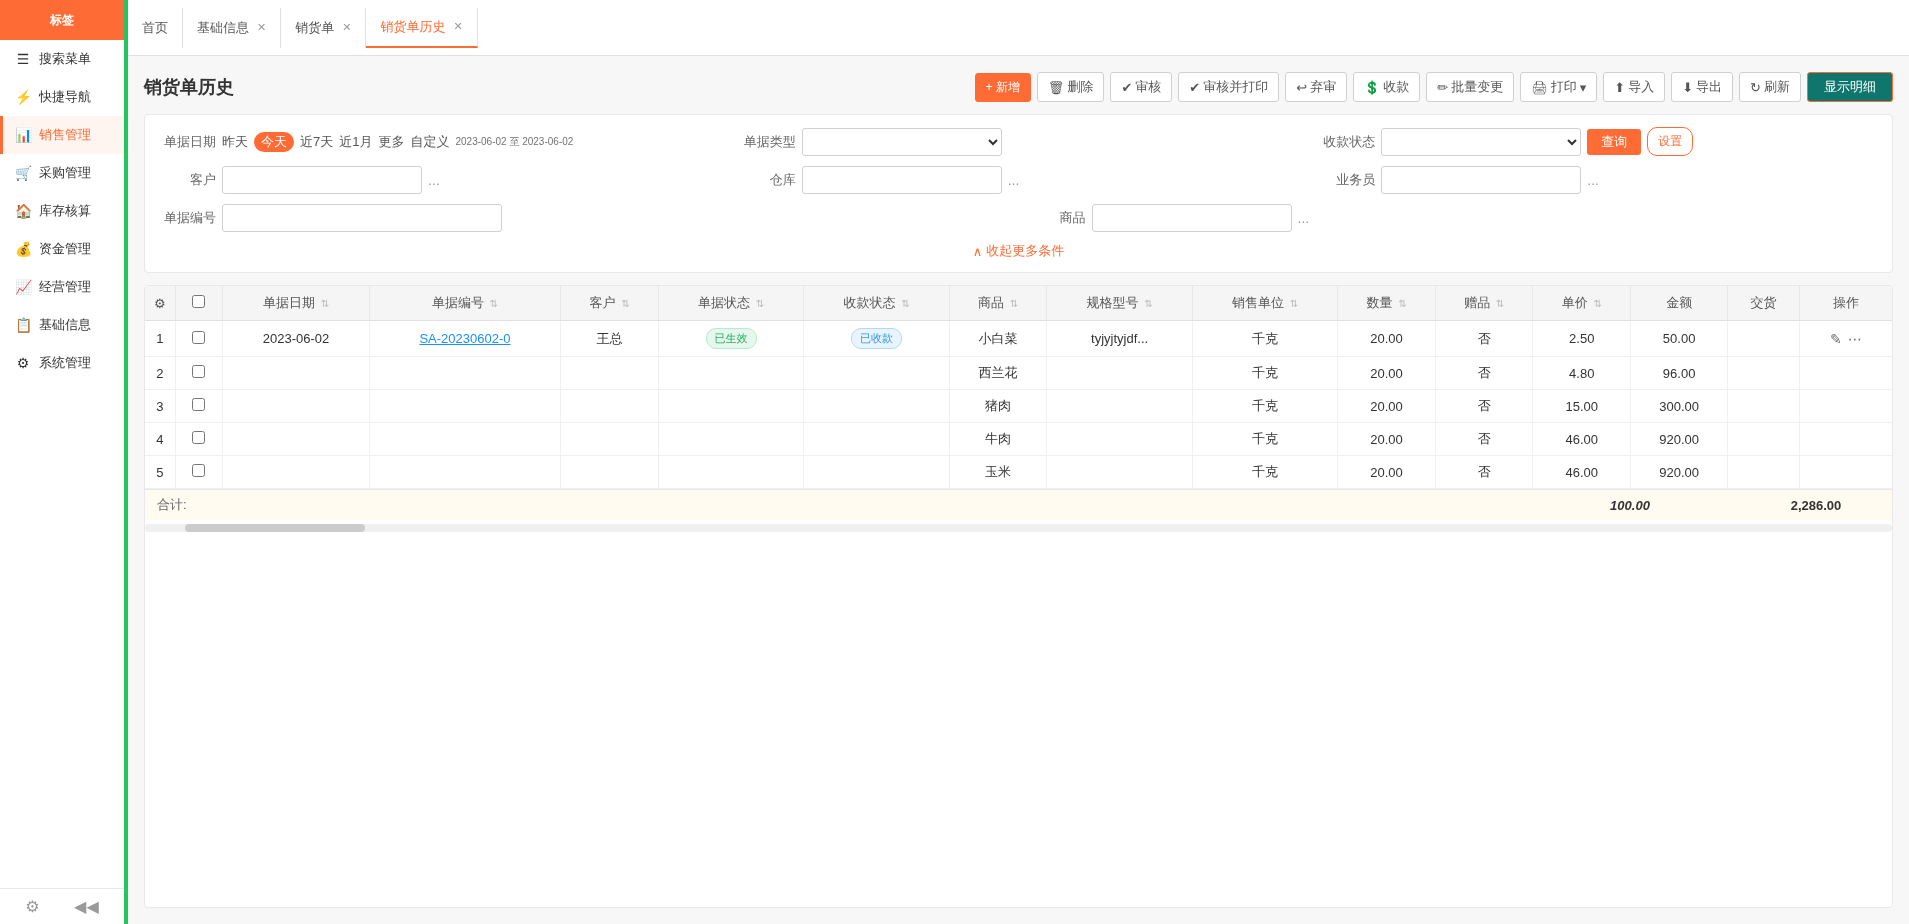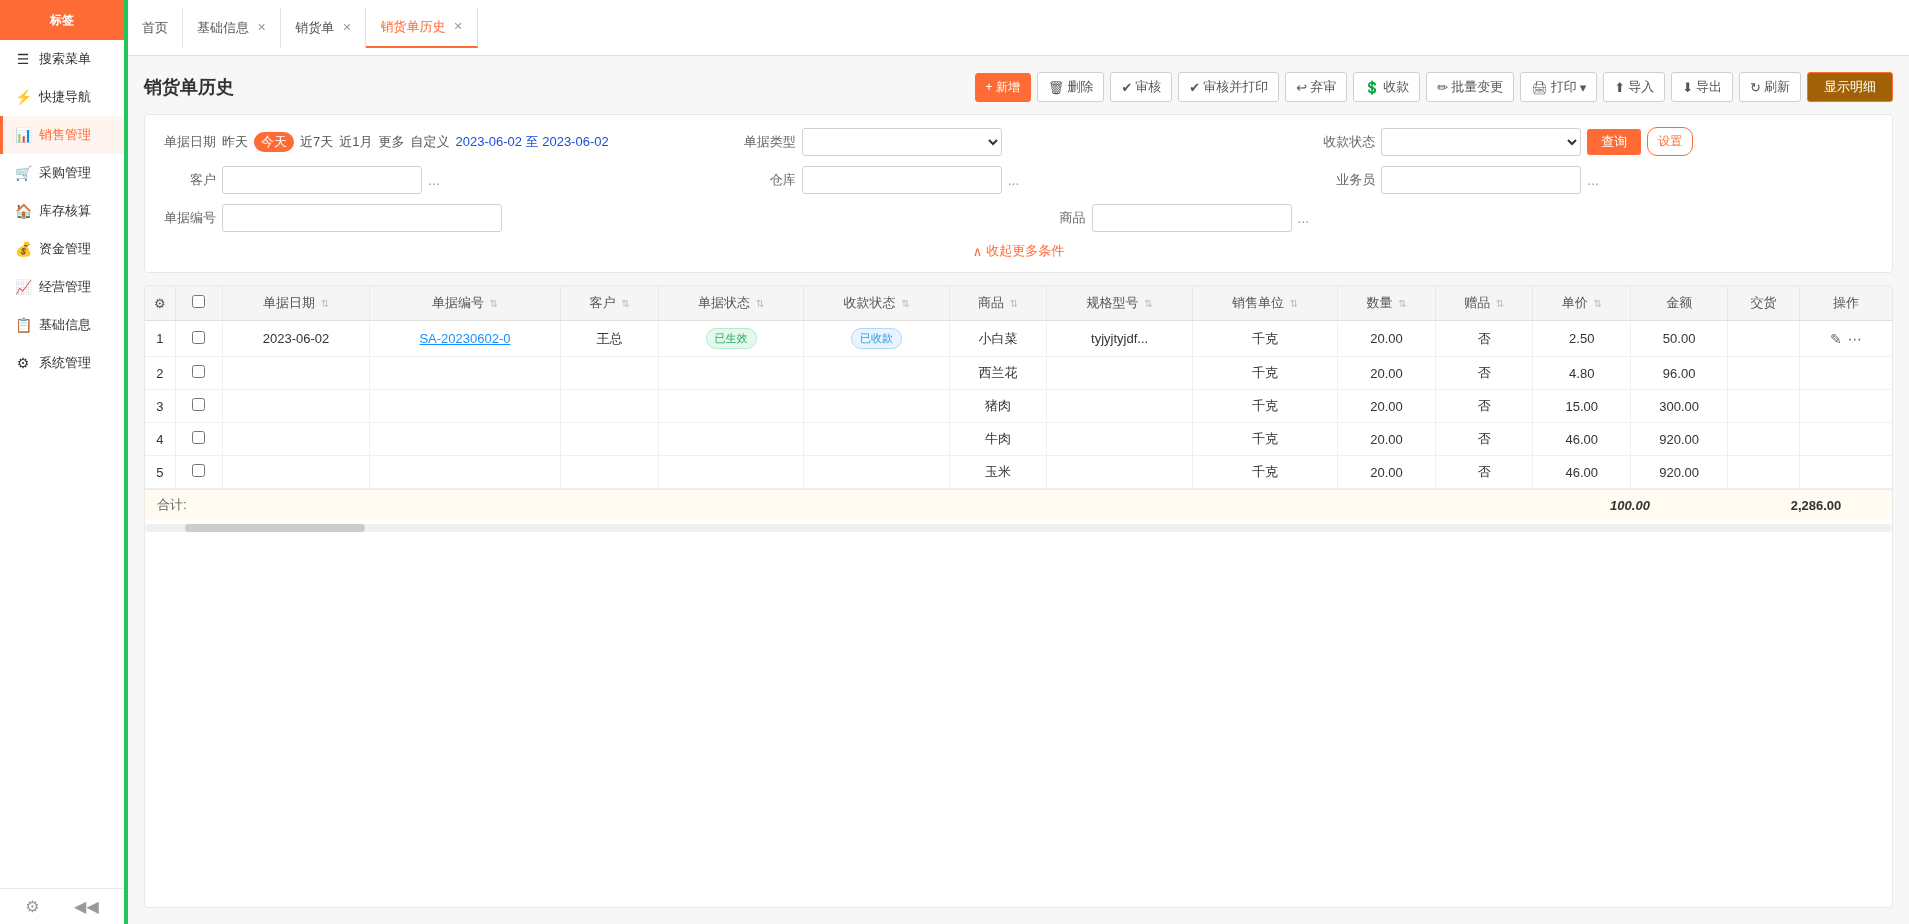--- a/index.html
+++ b/index.html
@@ -115,21 +115,21 @@
       padding: 5px 10px;
       border: 1px solid #d0d0d0;
       background: #fff;
       border-radius: 3px;
       cursor: pointer;
       color: #555;
       font-size: 12px;
       white-space: nowrap;
     }
     .btn-primary { background: #ff6b35; color: #fff; border-color: #ff6b35; }
-    .btn-orange { background: #a16207; color: #fff; border-color: #ff6b35; padding: 5px 16px; font-size: 13px; }
+    .btn-orange { background: #0f766e; color: #fff; border-color: #ff6b35; padding: 5px 16px; font-size: 13px; }
 
     
     .filter-panel {
       background: #fff;
       border: 1px solid #e8e8e8;
       border-radius: 4px;
       padding: 12px 16px;
       margin-bottom: 12px;
     }
     .filter-row {
@@ -184,21 +184,21 @@
     .date-shortcut {
       cursor: pointer;
       color: #555;
     }
     .date-shortcut.active {
       background: #ff6b35;
       color: #fff;
       border-radius: 10px;
       padding: 1px 7px;
     }
-    .date-range { color: #1d4ed8; font-size: 13px; }
+    .date-range { color: #737373; font-size: 10px; }
     .collapse-btn {
       display: flex;
       align-items: center;
       justify-content: center;
       gap: 4px;
       color: #ff6b35;
       cursor: pointer;
       font-size: 12px;
       margin-top: 4px;
     }

